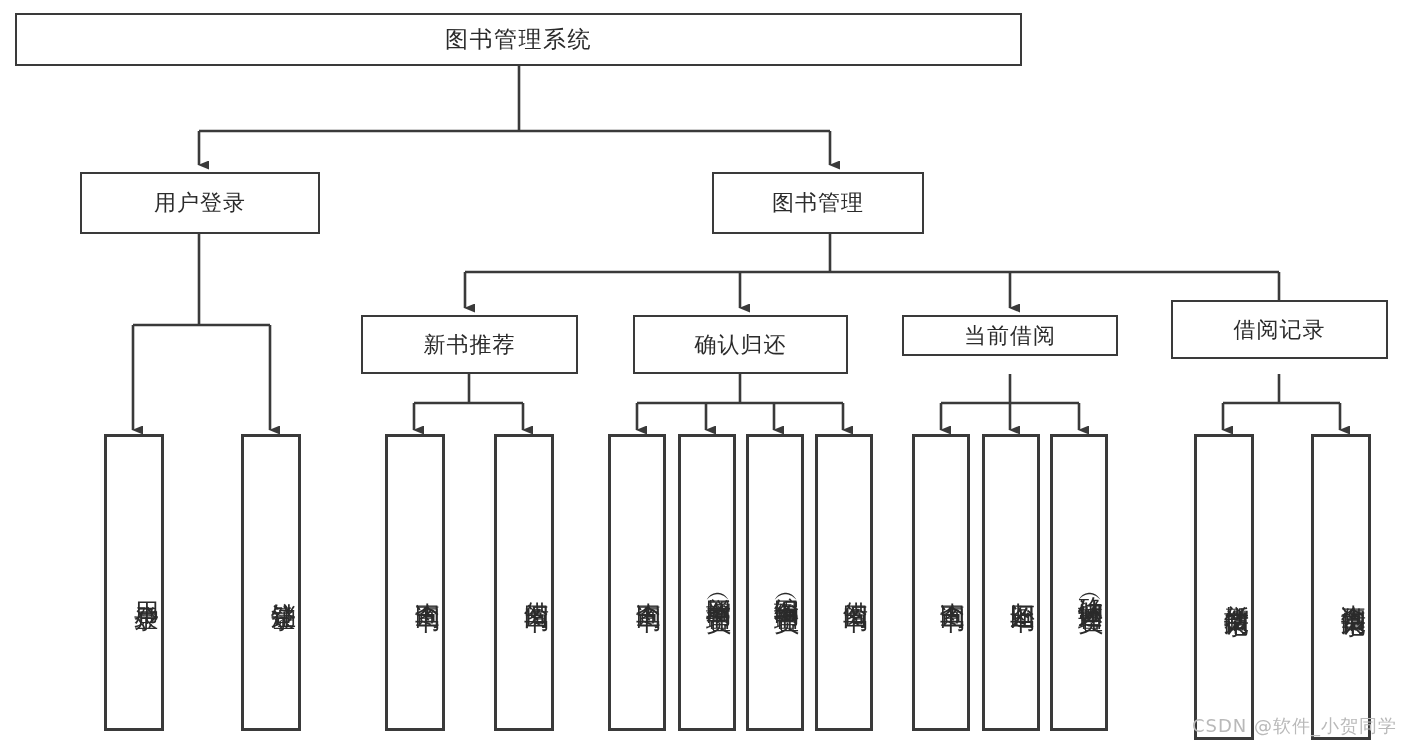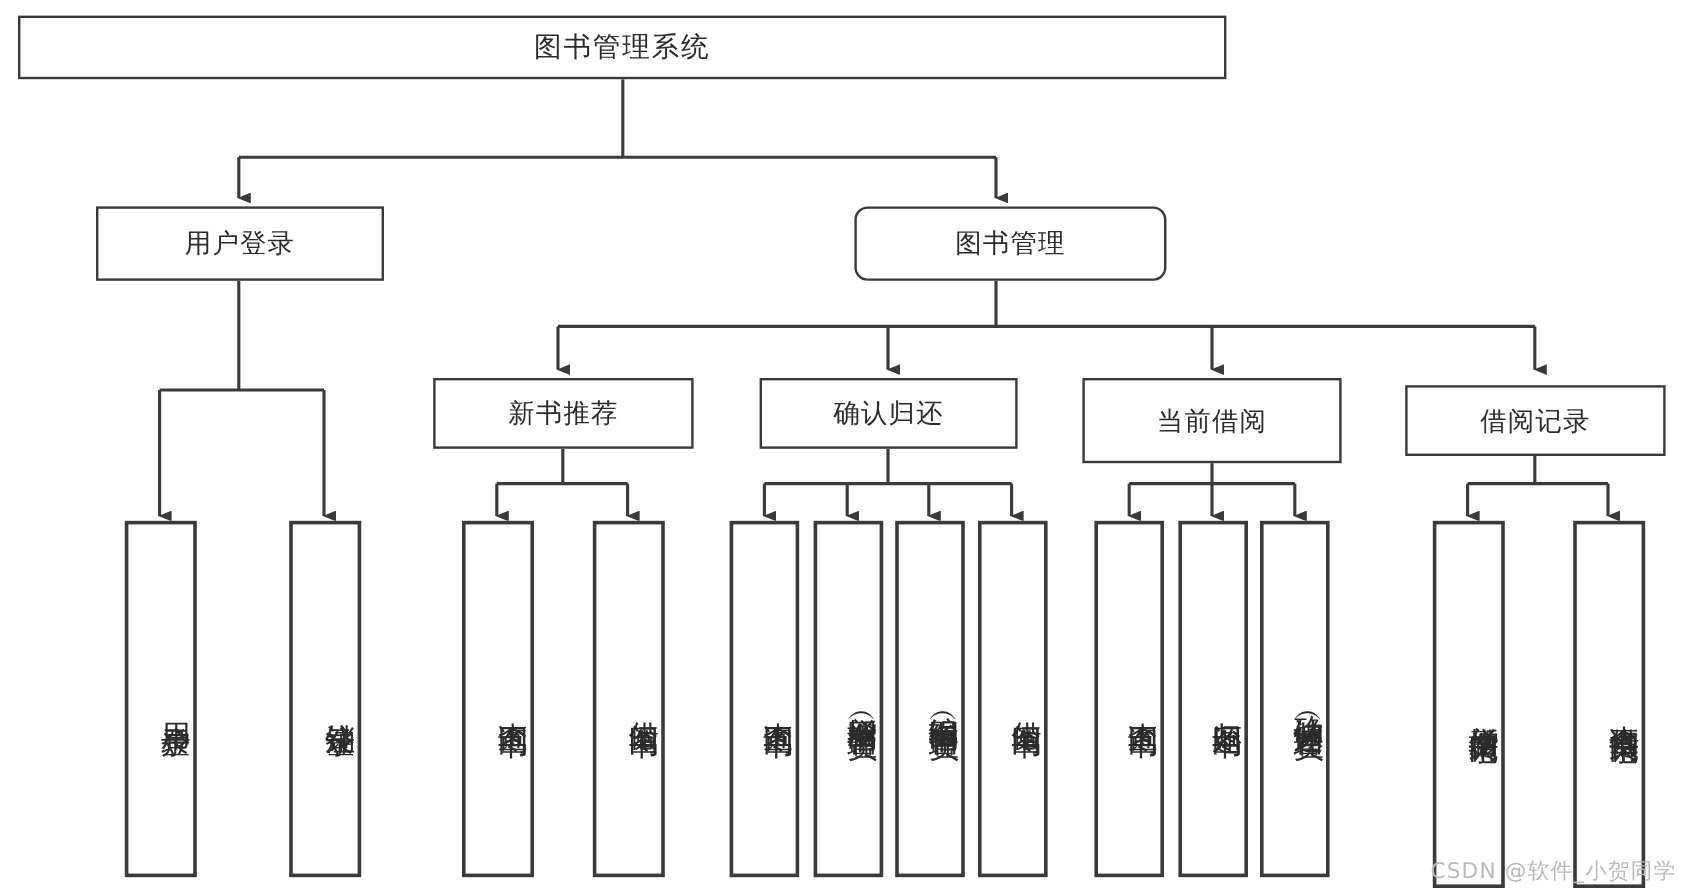--- a/index.html
+++ b/index.html
@@ -106,34 +106,34 @@
     </g>
   </svg>
 
   <div class="node root" style="left:15px;top:13px;width:1007px;height:53px;">
     <span>图书管理系统</span>
   </div>
 
   <div class="node h" style="left:80px;top:172px;width:240px;height:62px;">
     <span>用户登录</span>
   </div>
-  <div class="node h" style="left:712px;top:172px;width:260px;height:62px;border-radius:11px;">
+  <div class="node h" style="left:712px;top:172px;width:212px;height:62px;">
     <span>图书管理</span>
   </div>
 
   <div class="node h" style="left:361px;top:315px;width:217px;height:59px;justify-content:center;">
     <span>新书推荐</span>
   </div>
   <div class="node h" style="left:633px;top:315px;width:215px;height:59px;">
     <span>确认归还</span>
   </div>
-  <div class="node h" style="left:902px;top:315px;width:216px;height:71px;">
+  <div class="node h" style="left:902px;top:315px;width:216px;height:41px;">
     <span>当前借阅</span>
   </div>
-  <div class="node h" style="left:1171px;top:321px;width:217px;height:59px;">
+  <div class="node h" style="left:1171px;top:300px;width:217px;height:59px;">
     <span>借阅记录</span>
   </div>
 
   <div class="node leaf" style="left:104px;top:434px;width:60px;height:297px;">
     <span class="leaf-txt">用户登录</span>
   </div>
   <div class="node leaf" style="left:241px;top:434px;width:60px;height:297px;">
     <span class="leaf-txt">注销登录</span>
   </div>
 

